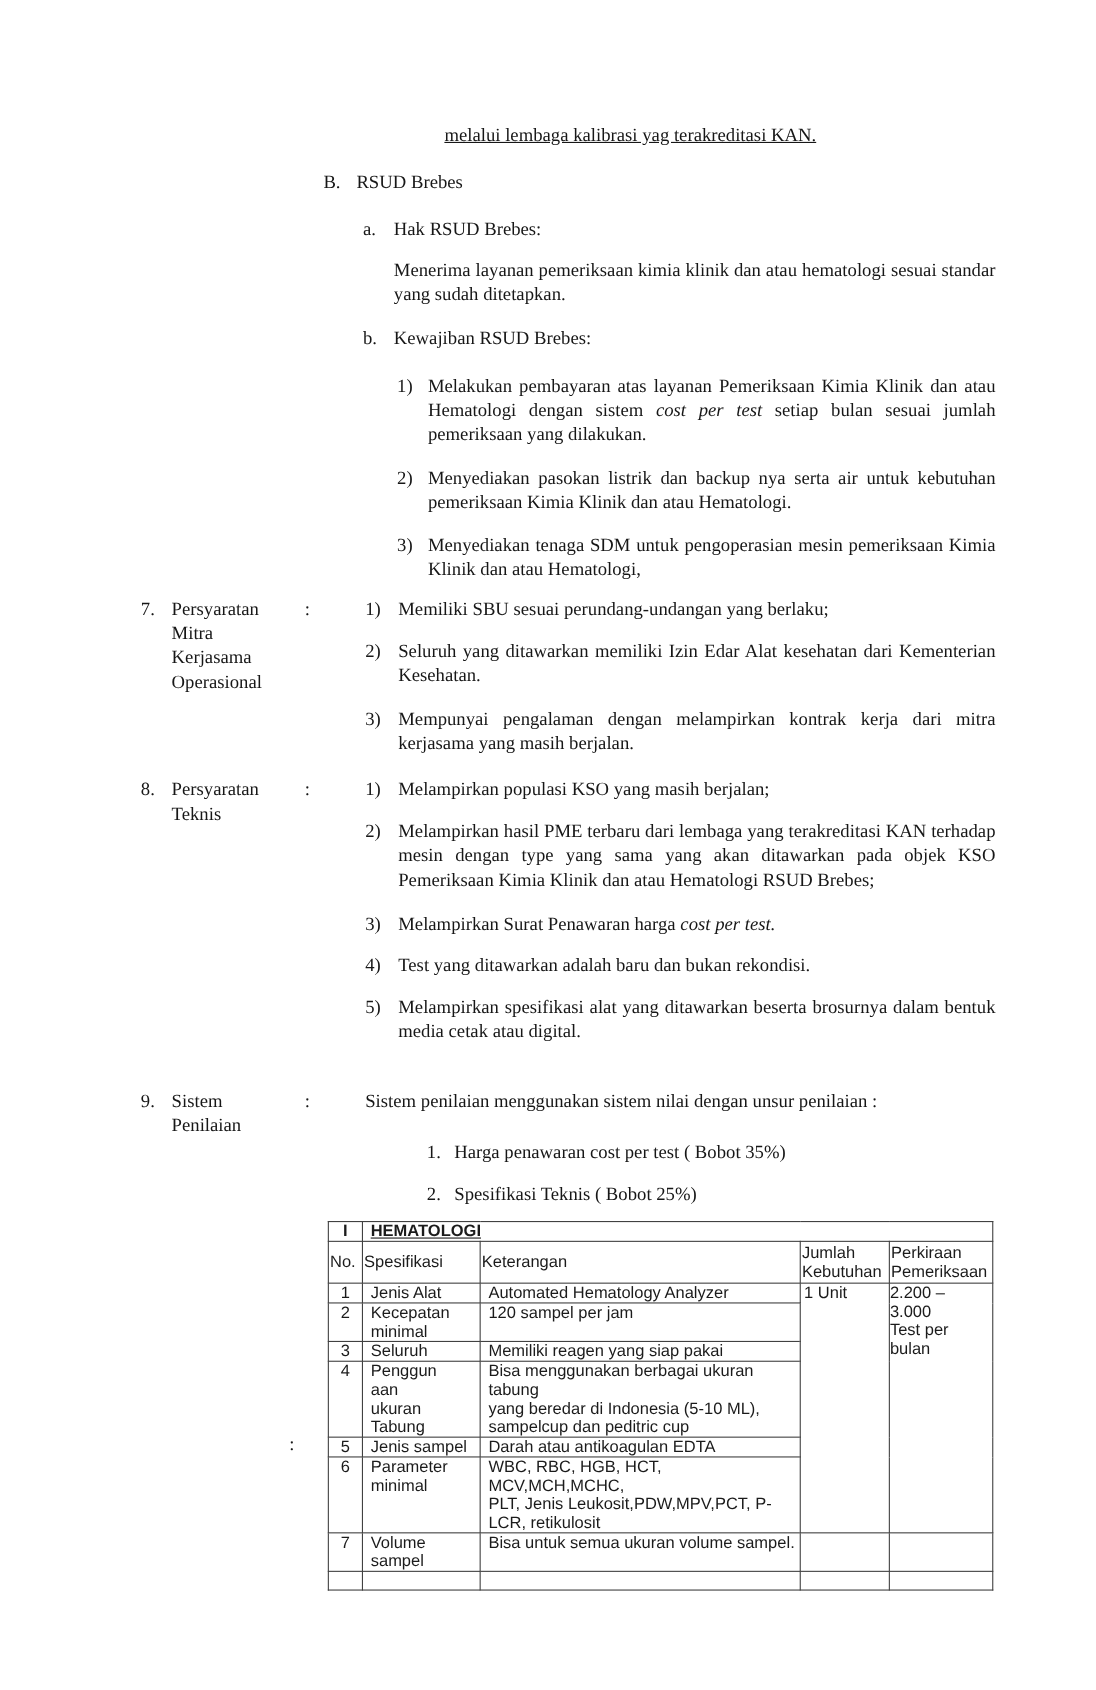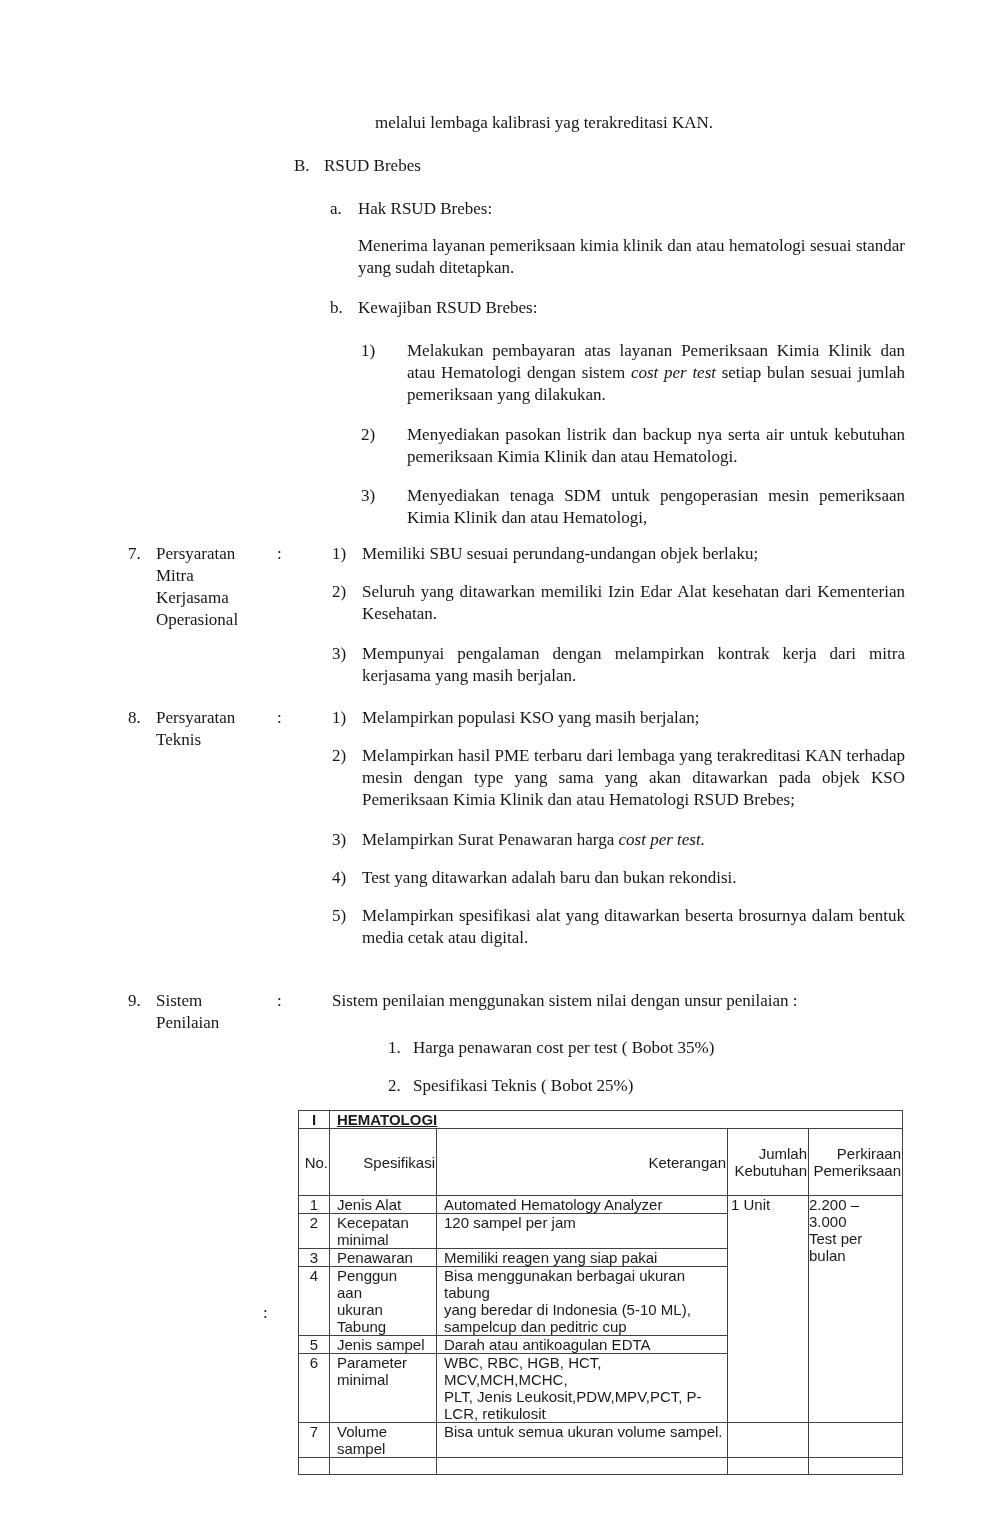--- a/index.html
+++ b/index.html
@@ -11,28 +11,28 @@
   }
   .abs { position:absolute; }
   .flexrow { display:flex; }
   .num { flex:none; }
   .just { text-align:justify; }
 
   
   .h-b  { left:294px; top:155px; } .h-b .num  { width:30px; }
   .h-a  { left:330px; top:198px; } .h-a .num  { width:28px; }
   .h-b2 { left:330px; top:297px; } .h-b2 .num { width:28px; }
-  .p-intro { left:375px; top:112px; width:560px; }
+  .p-intro { left:404px; top:112px; width:560px;text-decoration:underline; }
   .p-hak   { left:358px; top:235px; width:547px; }
 
   
   .blist { left:361px; top:340px; width:544px; }
   .blist .item { display:flex; }
   .blist .item .n { width:28px; flex:none; }
-  .blist .item .t { flex:1; text-align:justify;margin-left:18px; }
+  .blist .item .t { flex:1; text-align:justify; }
   .blist .i0 { margin-bottom:18px; }
   .blist .i1 { margin-bottom:17px; }
 
   
   .section { left:128px; width:777px; display:grid; grid-template-columns:28px 121px 55px 573px; align-items:start; }
   .sec-7 { top:543px; } .sec-8 { top:707px; } .sec-9 { top:990px; }
   .section .label { white-space:pre-line; }
   .section .items .item { display:flex; }
   .section .items .item .n { width:30px; flex:none; }
   .section .items .item .t { flex:1; text-align:justify; }
@@ -53,21 +53,21 @@
   .spec-table {
     position:absolute; left:298px; top:1110px; width:604px;
     border-collapse:collapse; table-layout:fixed;
     font-family:"Liberation Sans", sans-serif; font-size:15px; line-height:17px; color:#1b1b1b;
   }
   .spec-table td {
     border:1.5px solid #414141; vertical-align:top;
     padding:0 3px 0 7px; white-space:pre-line; overflow:hidden;
   }
   .spec-table td.c { text-align:center; padding:0 1px; }
-  .spec-table td.hd { text-align:right; vertical-align:middle; padding:16px 1px; }
+  .spec-table td.hd { text-align:left; vertical-align:middle; padding:1px 1px; }
   .spec-table td.secttl { font-weight:bold; padding-left:7px; }
   .spec-table td.secttl span { text-decoration:underline;margin-top:20px; }
   .spec-table td.secno { font-weight:bold; text-align:center; padding:0; }
   .spec-table td.qty { padding:0 2px 0 3px; }
   .spec-table td.est { padding:0 2px 0 0; }
 </style>
 </head>
 <body>
 
 <div class="page">
@@ -109,21 +109,21 @@
   <div class="abs section sec-7">
     <div>7.</div>
     <div class="label">Persyaratan
 Mitra
 Kerjasama
 Operasional</div>
     <div>:</div>
     <div class="items">
       <div class="item i0">
         <span class="n">1)</span>
-        <span class="t"><span>Memiliki SBU sesuai perundang-undangan objek berlaku;</span></span>
+        <span class="t"><span>Memiliki SBU sesuai perundang-undangan yang berlaku;</span></span>
       </div>
       <div class="item i1">
         <span class="n">2)</span>
         <span class="t"><span>Seluruh yang ditawarkan memiliki Izin Edar Alat kesehatan dari Kementerian Kesehatan.</span></span>
       </div>
       <div class="item i2">
         <span class="n">3)</span>
         <span class="t"><span>Mempunyai pengalaman dengan melampirkan kontrak kerja dari mitra kerjasama yang masih berjalan.</span></span>
       </div>
     </div>
@@ -211,21 +211,21 @@
 bulan</td>
     </tr>
     <tr style="height:32px">
       <td class="c">2</td>
       <td>Kecepatan
 minimal</td>
       <td>120 sampel per jam</td>
     </tr>
     <tr style="height:18px">
       <td class="c">3</td>
-      <td>Penawaran</td>
+      <td>Seluruh</td>
       <td>Memiliki reagen yang siap pakai</td>
     </tr>
     <tr style="height:69px">
       <td class="c">4</td>
       <td>Penggun
 aan
 ukuran
 Tabung</td>
       <td>Bisa menggunakan berbagai ukuran
 tabung

